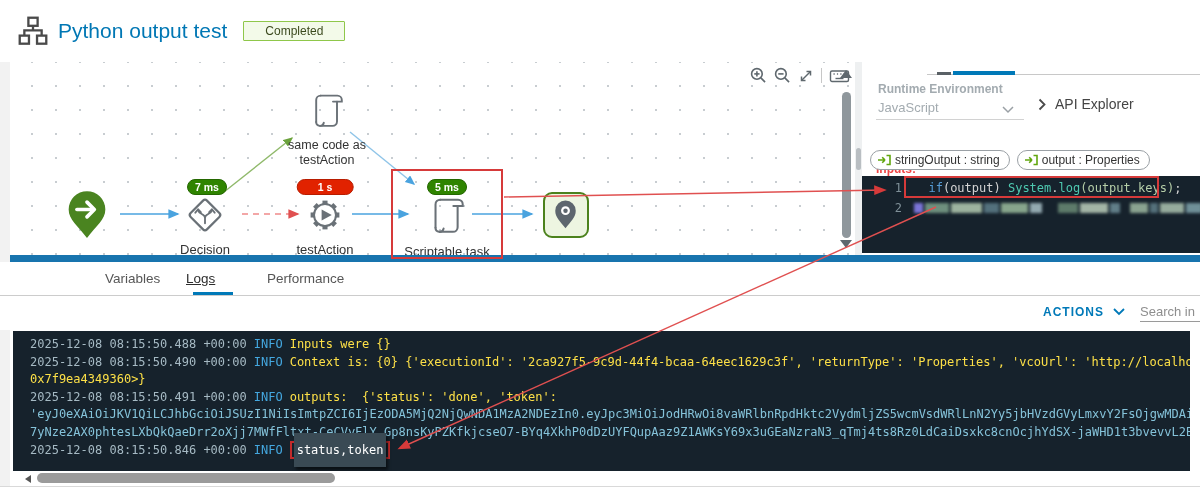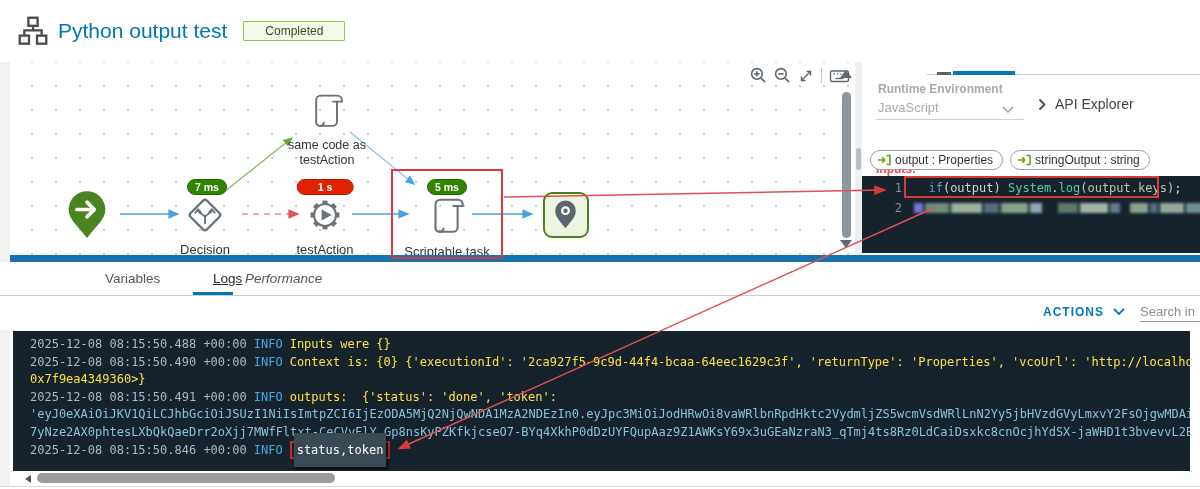--- a/index.html
+++ b/index.html
@@ -258,30 +258,30 @@
     </div>
     <div class="rp-inputs-label">Inputs:</div>
     <div class="chips">
       <div class="chip">
         <svg width="14" height="14" viewBox="0 0 14 14">
           <g fill="none" stroke="#61a60e" stroke-width="1.6">
               <path d="M1 7 H8 M8 7 L5.2 4.2 M8 7 L5.2 9.8"></path>
               <path d="M9.5 2.5 H13 V11.5 H9.5"></path>
             </g>
         </svg>
-        <span>output : Properties</span>
+        <span>stringOutput : string</span>
       </div>
       <div class="chip">
         <svg width="14" height="14" viewBox="0 0 14 14">
           <g fill="none" stroke="#61a60e" stroke-width="1.6">
               <path d="M1 7 H8 M8 7 L5.2 4.2 M8 7 L5.2 9.8"></path>
               <path d="M9.5 2.5 H13 V11.5 H9.5"></path>
             </g>
         </svg>
-        <span>stringOutput : string</span>
+        <span>output : Properties</span>
       </div>
     </div>
     <div class="editor">
       <div class="ed-row">
         <span class="ed-gutter">1</span>
         <span class="ed-code">  <span class="c-kw">if</span><span class="c-pln">(output) </span><span class="c-cls">System</span><span class="c-pln">.</span><span class="c-mth">log</span><span class="c-arg">(output.keys)</span><span class="c-pln">;</span></span>
       </div>
       <div class="ed-row">
         <span class="ed-gutter">2</span>
         <span class="mosaic">
@@ -303,22 +303,22 @@
         </span>
       </div>
     </div>
   </div>
 
   <div class="bluebar"></div>
 
   <div class="tabsrow">
     <span class="tab" style="left:25px;margin-top:36px;">General</span>
     <span class="tab" style="left:105px;">Variables</span>
-    <span class="tab" style="left:213px;color:#2d2d2d;text-decoration:underline;">Logs</span>
-    <span class="tab" style="left:245px;font-style:italic;">Performance</span>
+    <span class="tab" style="left:186px;color:#2d2d2d;text-decoration:underline;">Logs</span>
+    <span class="tab" style="left:267px;">Performance</span>
     <div class="hairline"></div>
     <div class="tab-underline"></div>
   </div>
 
   <div class="actionsrow">
     <div class="actions-btn">
       <span>ACTIONS</span>
       <svg width="12" height="8" viewBox="0 0 12 8">
         <polyline points="1,1 6,6 11,1" fill="none" stroke="#0079b8" stroke-width="1.8"></polyline>
       </svg>

